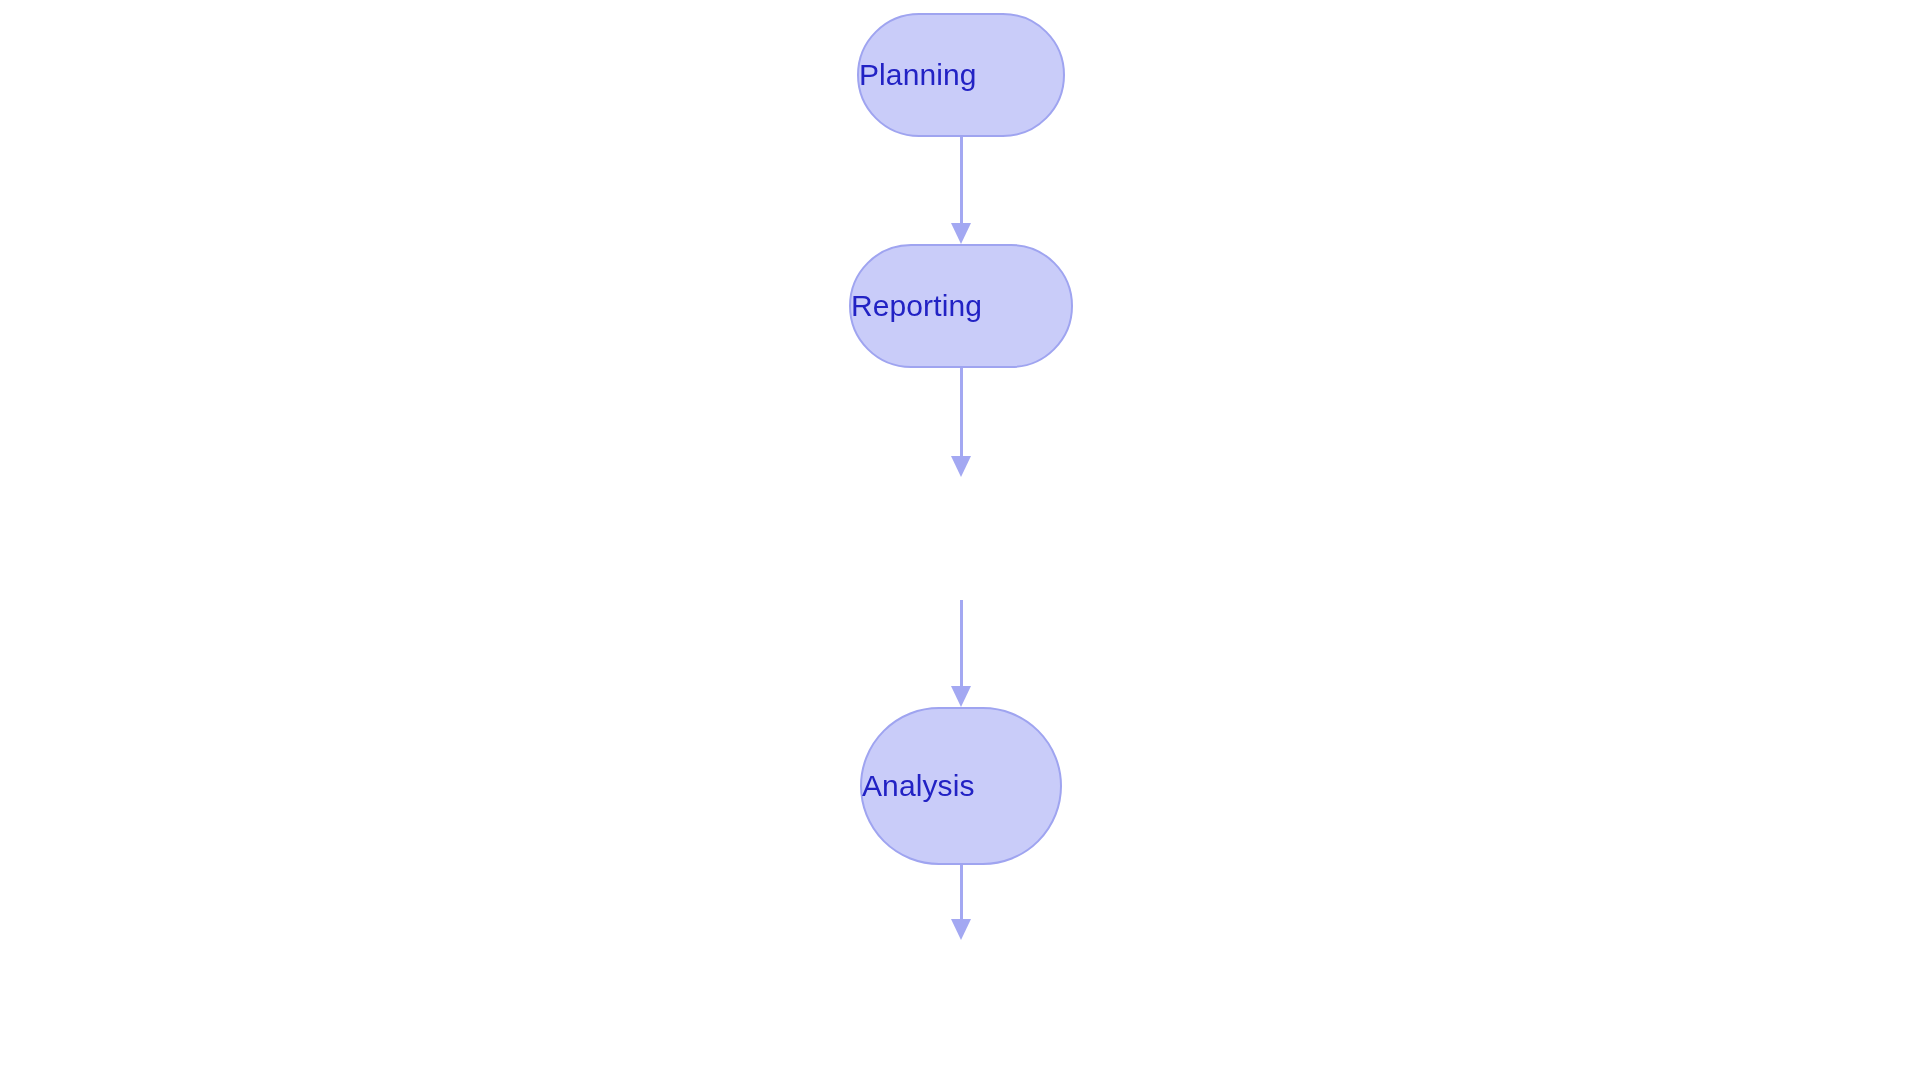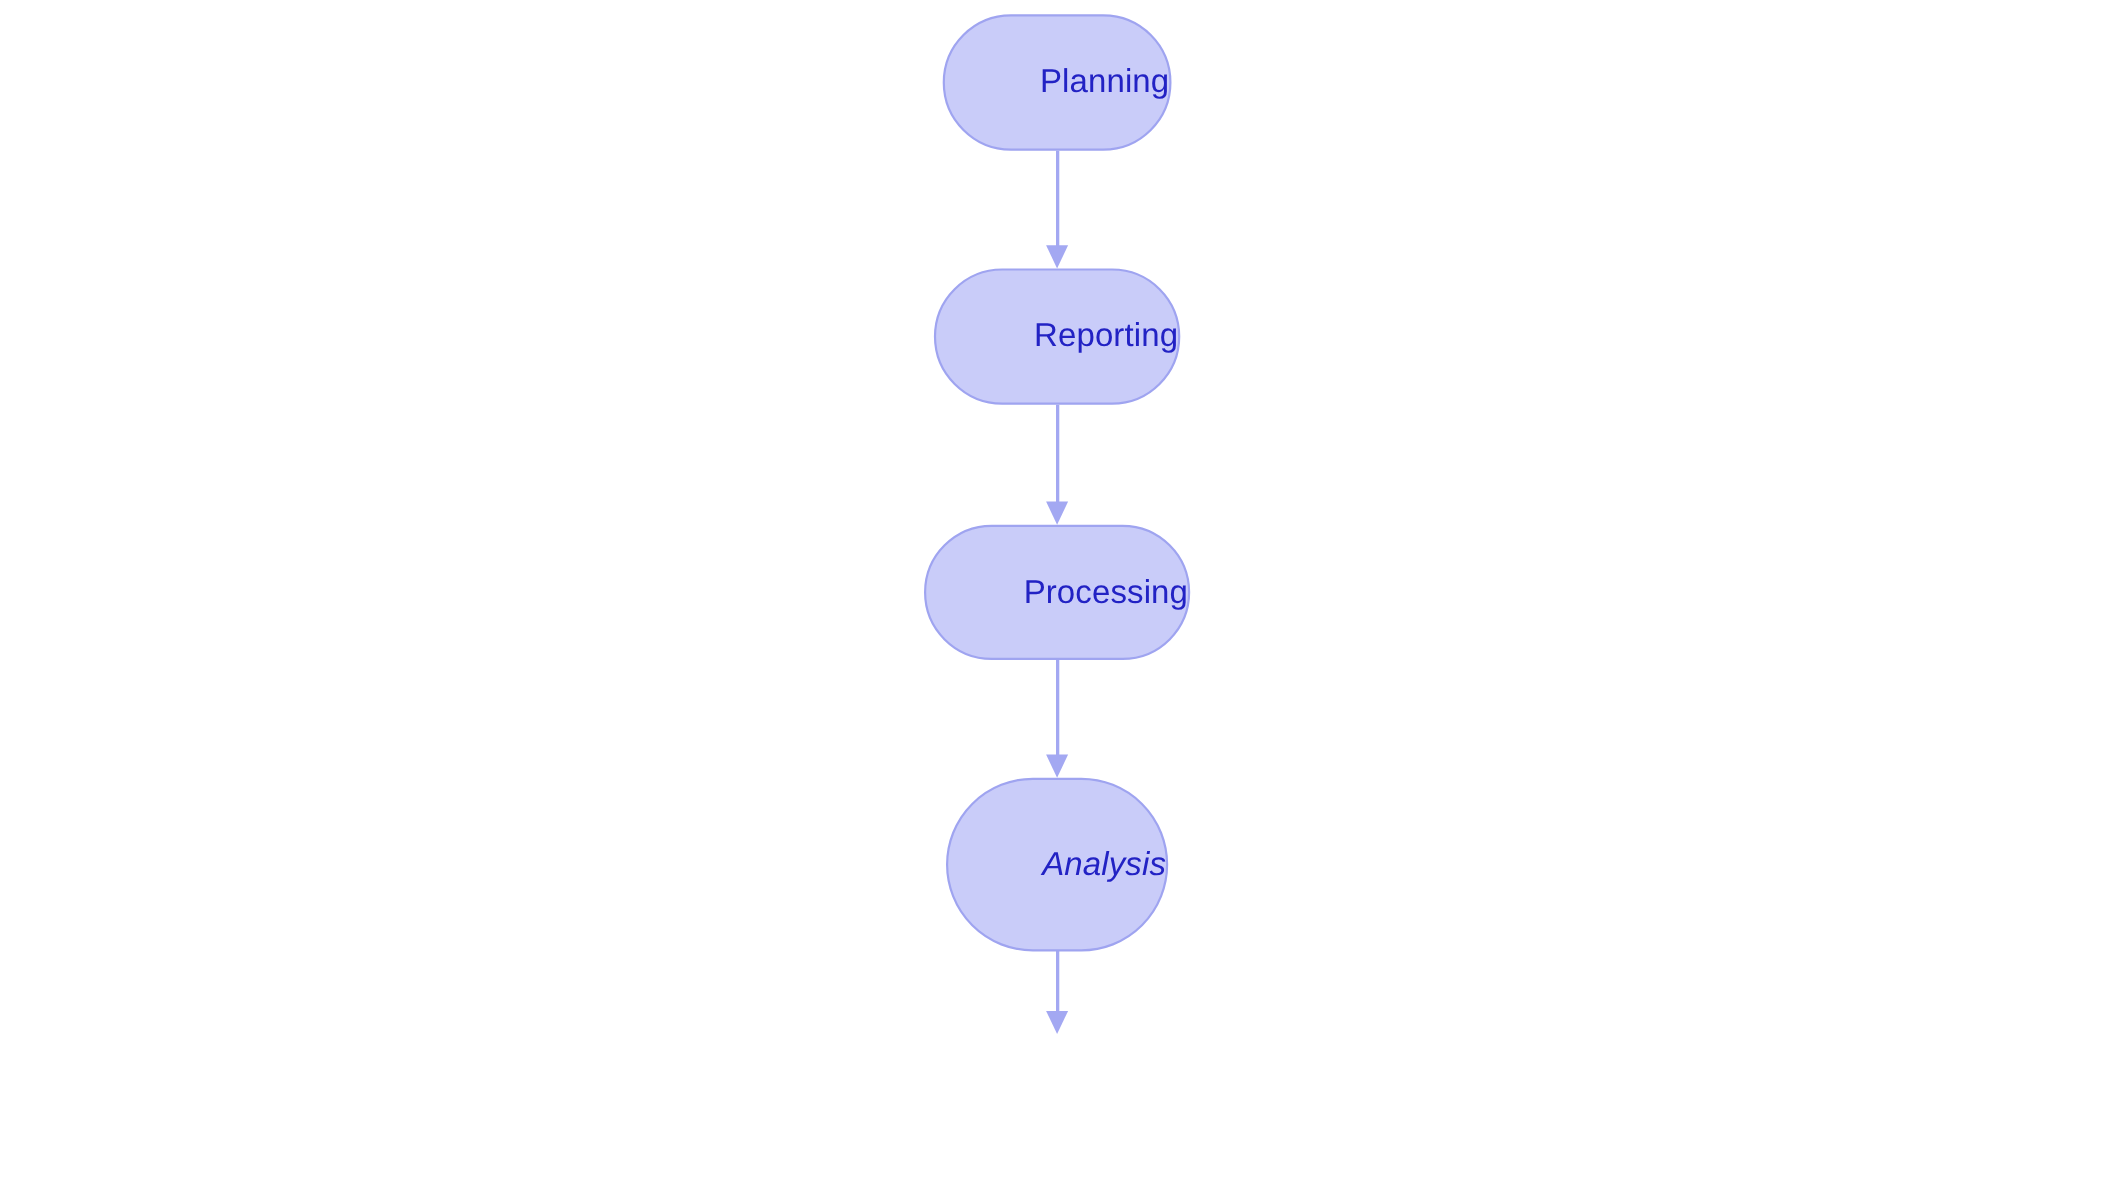--- a/index.html
+++ b/index.html
@@ -29,21 +29,21 @@
     width: 1920px;
     height: 1083px;
   }
 
   
   .node {
     position: absolute;
     box-sizing: border-box;
     display: flex;
     align-items: center;
-    justify-content: flex-end;
+    justify-content: flex-start;
     background: #c9ccf9;
     border: 2px solid #c2410c;
     border-radius: 999px;
     transform: translateX(-50%);
   }
   .node-label {
     font-family: "Liberation Sans", "DejaVu Sans", sans-serif;
     font-size: 30px;
     font-weight: 400;
     color: #2222c4;
@@ -101,21 +101,18 @@
       <div class="connector-line" style="height: 90px; background: rgb(163, 168, 242);"></div>
       <div class="connector-arrow" style="border-top-color: rgb(163, 168, 242);"></div>
     </div>
 
     <div class="node" style="left: 961px; top: 13px; width: 208px; height: 124px; background: rgb(201, 204, 249); border-color: rgb(159, 164, 240);">
       <span class="node-label" style="color: rgb(34, 34, 196);">Planning</span>
     </div>
     <div class="node" style="left: 961px; top: 244px; width: 224px; height: 124px; background: rgb(201, 204, 249); border-color: rgb(159, 164, 240);">
       <span class="node-label" style="color: rgb(34, 34, 196);">Reporting</span>
     </div>
-    <div class="node" style="left: 961px; top: 477px; width: 242px; height: 123px; background: rgb(201, 204, 249); border-color: rgb(159, 164, 240);">
-      <span class="node-label" style="color: rgb(34, 34, 196);">Processing</span>
-    </div>
-    <div class="node" style="left: 961px; top: 707px; width: 202px; height: 158px; background: rgb(201, 204, 249); border-color: rgb(159, 164, 240); font-style: italic;">
+    <div class="node" style="left: 961px; top: 707px; width: 202px; height: 158px; background: rgb(201, 204, 249); border-color: rgb(159, 164, 240);">
       <span class="node-label" style="color: rgb(34, 34, 196);">Analysis</span>
     </div>
 
   </div>
 </div>
 
 </body></html>

